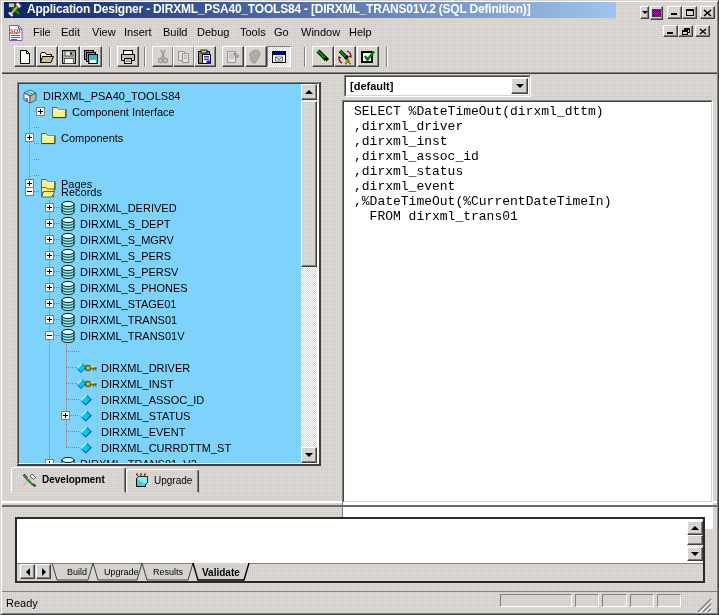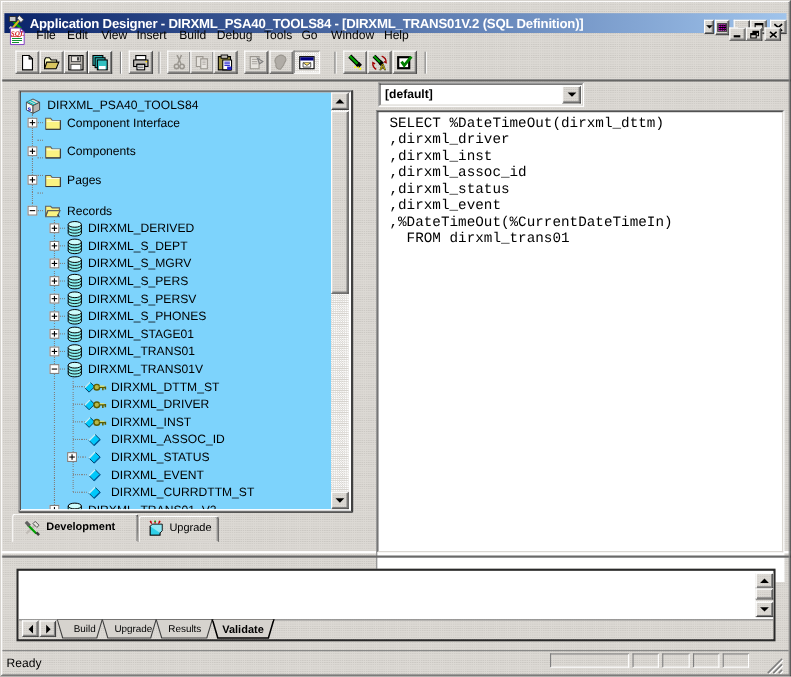--- a/index.html
+++ b/index.html
@@ -25,21 +25,21 @@
 .tri-d{width:0;height:0;border-left:4px solid transparent;border-right:4px solid transparent;border-top:4px solid #000}
 .tri-l{width:0;height:0;border-top:4px solid transparent;border-bottom:4px solid transparent;border-right:4px solid #000}
 .tri-r{width:0;height:0;border-top:4px solid transparent;border-bottom:4px solid transparent;border-left:4px solid #000}
 .track{background-image:repeating-conic-gradient(#ffffff 0% 25%,#d6d3ce 0% 50%);background-size:2px 2px}
 </style></head>
 <body class="face">
 
 <div class="abs" style="left:0;top:0;width:719px;height:615px;border:1px solid;border-color:#d6d3ce #404040 #404040 #d6d3ce;z-index:50;pointer-events:none"></div>
 <div class="abs" style="left:1px;top:1px;width:717px;height:613px;border:1px solid;border-color:#ffffff #808080 #808080 #ffffff;z-index:50;pointer-events:none"></div>
 
-<div class="abs" style="left:4px;top:12px;width:711px;height:18px;background:linear-gradient(to right,#0a246a,#a0c4ec)">
+<div class="abs" style="left:4px;top:0;width:612px;height:18px;background:linear-gradient(to right,#0a246a,#a0c4ec)">
   <svg class="abs" style="left:3px;top:1px" width="16" height="16" viewBox="0 0 16 16">
     <path d="M4 5 L12 13" stroke="#00a000" stroke-width="2.2"></path>
     <path d="M12.5 3 L4 13" stroke="#d8b820" stroke-width="2"></path>
     <rect x="1.5" y="2" width="6" height="4.5" fill="#c8c8c8" stroke="#303030" stroke-width="0.9"></rect>
     <path d="M10.5 1 L14.5 5 L12 7.5 L8.5 3.5 Z" fill="#f0f0f0" stroke="#404040" stroke-width="0.8"></path>
     <path d="M2 11.5 L5.5 15" stroke="#e8e8e8" stroke-width="2.4"></path>
   </svg>
   <div class="abs" style="left:23px;top:0;height:18px;line-height:18px;color:#fff;font-weight:bold;font-size:12px;letter-spacing:-0.2px">Application Designer - DIRXML_PSA40_TOOLS84 - [DIRXML_TRANS01V.2 (SQL Definition)]</div>
   <div class="sbtn" style="left:636px;top:6px;width:9px;height:13px">
       <div class="tri-d" style="border-left-width:3px;border-right-width:3px;border-top-width:3px"></div>
@@ -243,39 +243,39 @@
     <div class="row" style="left:0;top:4px;width:282px">
           <svg style="left:3px" width="16" height="16" viewBox="0 0 16 16">
             <path d="M2 5 L8 2 L14 5 L8 8 Z" fill="#e0ddd8" stroke="#404040" stroke-width="0.8"></path>
             <path d="M2 5 L8 8 L8 15 L2 12 Z" fill="#fafaf8" stroke="#404040" stroke-width="0.8"></path>
             <path d="M14 5 L8 8 L8 15 L14 12 Z" fill="#b8b4ae" stroke="#404040" stroke-width="0.8"></path>
             <path d="M3 4.2 L9 7.2 M5 3.2 L11 6.2" stroke="#00c0c0" stroke-width="1"></path>
             <text x="3" y="13" font-size="6" font-weight="bold" fill="#0000c0" font-family="Liberation Sans">s</text>
           </svg>
           <span style="position:absolute;left:24px">DIRXML_PSA40_TOOLS84</span>
         </div>
-    <div class="row" style="left:0;top:20px;width:300px">
+    <div class="row" style="left:11px;top:20px;width:300px">
           <div class="pm plus" style="left:6px"></div>
           <svg style="left:21px" width="16" height="16" viewBox="0 0 16 16">
             <path d="M1.5 13.5 V3.5 h4.5 l1.5 2 h7.5 v8 z" fill="#faf382" stroke="#606060"></path>
             <path d="M2.5 6.2 h12" stroke="#fffef0" stroke-width="0.9"></path>
             <path d="M14.8 5.6 v8 h-13" fill="none" stroke="#303030" stroke-width="0.8"></path>
           </svg>
           <span style="position:absolute;left:42px">Component Interface</span>
         </div>
     <div class="row" style="left:0;top:46px;width:314px">
           <div class="pm plus" style="left:6px"></div>
           <svg style="left:21px" width="16" height="16" viewBox="0 0 16 16">
             <path d="M1.5 13.5 V3.5 h4.5 l1.5 2 h7.5 v8 z" fill="#faf382" stroke="#606060"></path>
             <path d="M2.5 6.2 h12" stroke="#fffef0" stroke-width="0.9"></path>
             <path d="M14.8 5.6 v8 h-13" fill="none" stroke="#303030" stroke-width="0.8"></path>
           </svg>
           <span style="position:absolute;left:42px">Components</span>
         </div>
-    <div class="row" style="left:0;top:72px;width:282px">
+    <div class="row" style="left:0;top:92px;width:282px">
           <div class="pm plus" style="left:6px"></div>
           <svg style="left:21px" width="16" height="16" viewBox="0 0 16 16">
             <path d="M1.5 13.5 V3.5 h4.5 l1.5 2 h7.5 v8 z" fill="#faf382" stroke="#606060"></path>
             <path d="M2.5 6.2 h12" stroke="#fffef0" stroke-width="0.9"></path>
             <path d="M14.8 5.6 v8 h-13" fill="none" stroke="#303030" stroke-width="0.8"></path>
           </svg>
           <span style="position:absolute;left:42px">Pages</span>
         </div>
     <div class="row" style="left:0;top:100px;width:282px">
           <div class="pm" style="left:6px"></div>
@@ -378,30 +378,20 @@
     <div class="row" style="left:0;top:244px;width:282px">
           <div class="pm" style="left:26px"></div>
           <svg style="left:41px" width="16" height="16" viewBox="0 0 16 16">
             <ellipse cx="8" cy="12" rx="6" ry="2.6" fill="#8af0f0" stroke="#000" stroke-width="0.9"></ellipse>
             <rect x="2" y="4" width="12" height="8" fill="#8af0f0"></rect>
             <path d="M2 4 v8 M14 4 v8" stroke="#000" stroke-width="0.9"></path>
             <ellipse cx="8" cy="4" rx="6" ry="2.6" fill="#ccfcfc" stroke="#000" stroke-width="0.9"></ellipse>
             <path d="M2 6.7 a6 2.6 0 0 0 12 0 M2 9.4 a6 2.6 0 0 0 12 0" fill="none" stroke="#000" stroke-width="0.8"></path>
           </svg>
           <span style="position:absolute;left:61px">DIRXML_TRANS01V</span>
-        </div>
-    <div class="row" style="left:0;top:260px;width:282px">
-          <svg style="left:57px" width="22" height="16" viewBox="0 0 22 16">
-            <polygon points="6,3.5 10,7.5 5,12.5 1,8.5" fill="#00c8fa" stroke="#004068" stroke-width="0.9"></polygon>
-            <path d="M6,3.5 L1,8.5" stroke="#c8f4ff" stroke-width="1.2"></path>
-            <circle cx="12" cy="8" r="2.6" fill="#b8b848" stroke="#5c5c00" stroke-width="1.3"></circle>
-            <path d="M14.5 8 h6 M17.5 8 v2.8 M19.8 8 v2.2" stroke="#5c5c00" stroke-width="1.4"></path>
-            <path d="M14.5 7 h4.5" stroke="#e8e870" stroke-width="1"></path>
-          </svg>
-          <span style="position:absolute;left:82px">DIRXML_DTTM_ST</span>
         </div>
     <div class="row" style="left:0;top:276px;width:282px">
           <svg style="left:57px" width="22" height="16" viewBox="0 0 22 16">
             <polygon points="6,3.5 10,7.5 5,12.5 1,8.5" fill="#00c8fa" stroke="#004068" stroke-width="0.9"></polygon>
             <path d="M6,3.5 L1,8.5" stroke="#c8f4ff" stroke-width="1.2"></path>
             <circle cx="12" cy="8" r="2.6" fill="#b8b848" stroke="#5c5c00" stroke-width="1.3"></circle>
             <path d="M14.5 8 h6 M17.5 8 v2.8 M19.8 8 v2.2" stroke="#5c5c00" stroke-width="1.4"></path>
             <path d="M14.5 7 h4.5" stroke="#e8e870" stroke-width="1"></path>
           </svg>
           <span style="position:absolute;left:82px">DIRXML_DRIVER</span>

